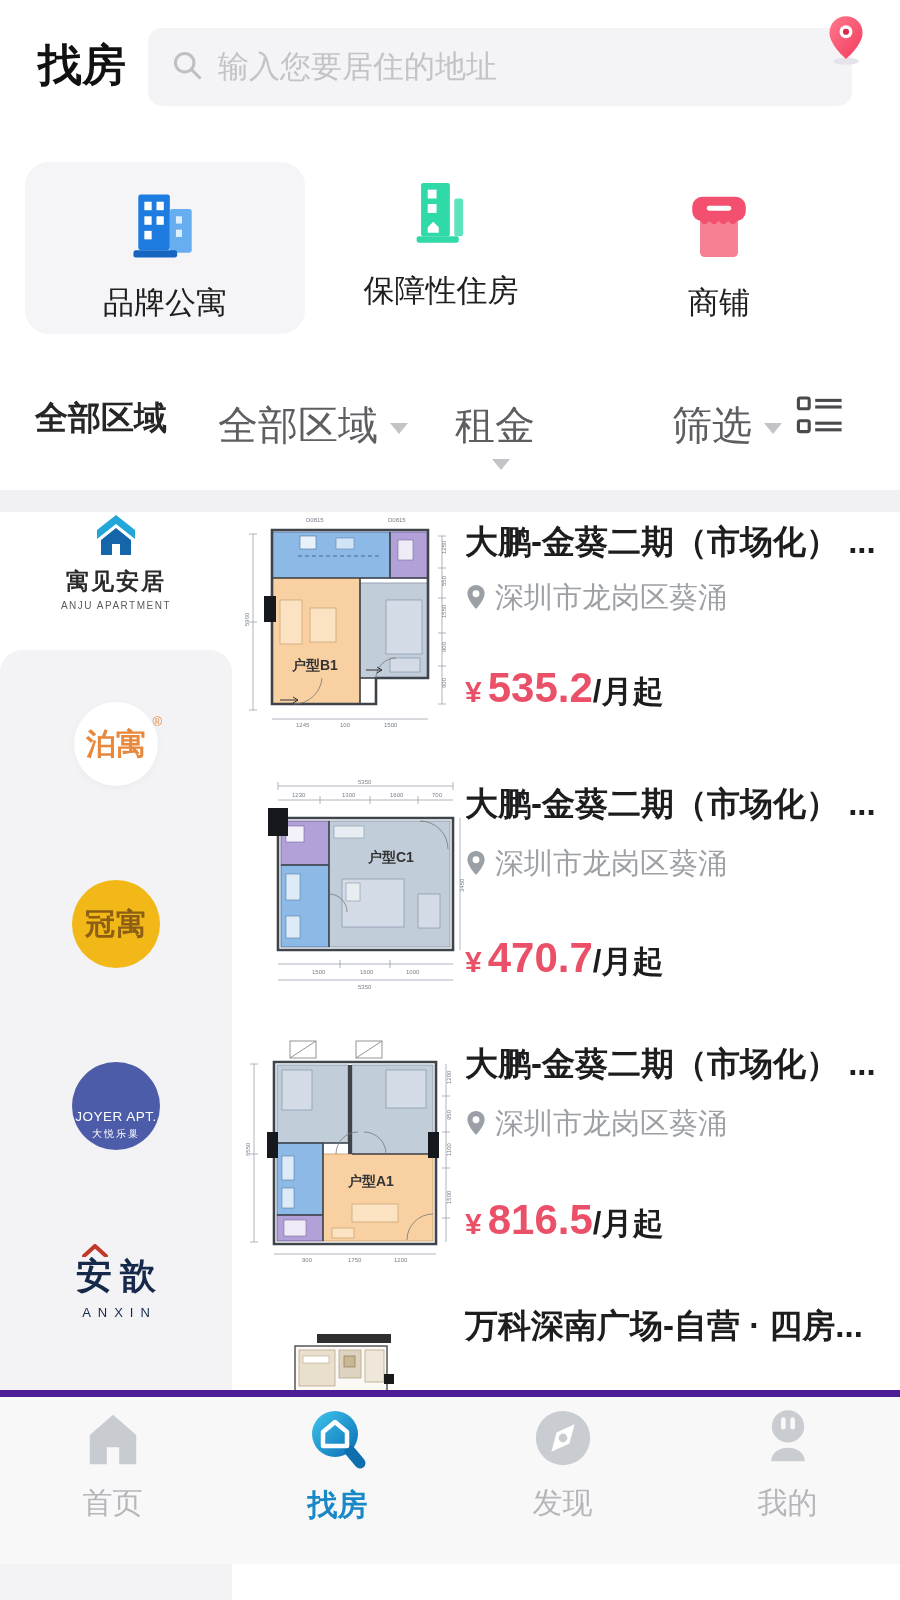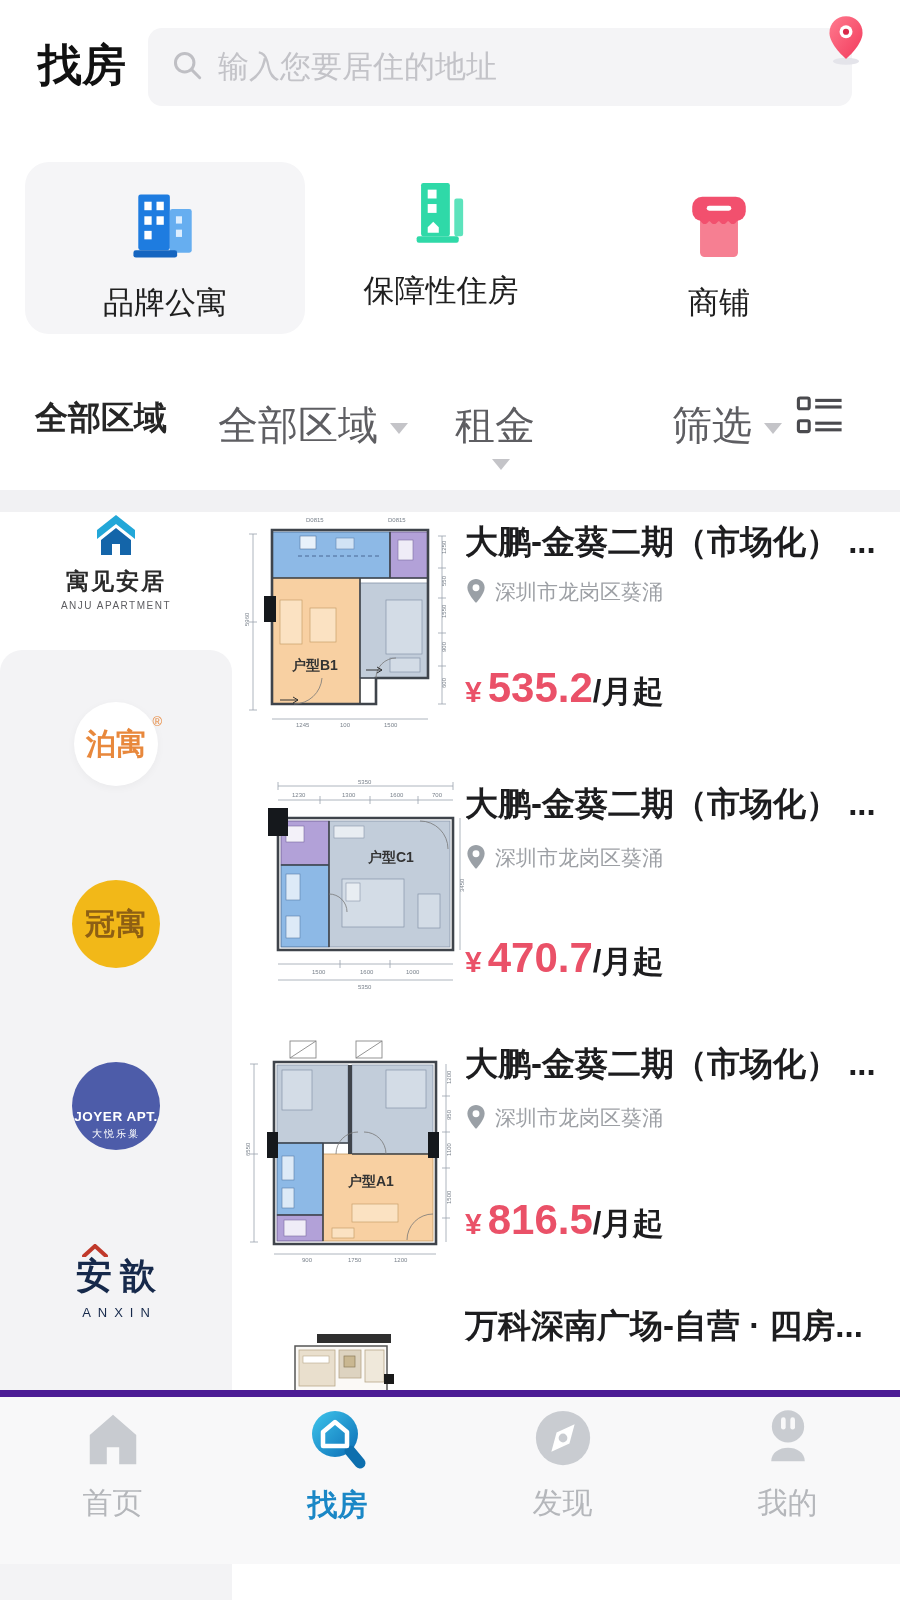--- a/index.html
+++ b/index.html
@@ -36,33 +36,33 @@
   .brand-sel .bsub{margin-top:3px;font-size:10px;letter-spacing:1.5px;color:#5c5c60;}
   .brand-panel{position:absolute;left:0;top:138px;bottom:0;width:232px;background:#f3f3f5;border-radius:22px 22px 0 0;}
   .brand-item{position:absolute;left:0;width:232px;display:flex;justify-content:center;}
   .bi-circle{border-radius:50%;display:flex;flex-direction:column;align-items:center;justify-content:center;}
   .c-boyu{width:84px;height:84px;background:#fff;box-shadow:0 2px 8px rgba(0,0,0,.04);}
   .c-boyu .t{font-size:30px;font-weight:700;color:#e8883c;position:relative;}
   .c-boyu .reg{position:absolute;top:-10px;right:-16px;font-size:13px;color:#e8883c;font-weight:400;}
   .c-guanyu{width:88px;height:88px;background:#f2b818;}
   .c-guanyu .t{font-size:30px;font-weight:700;color:#8d5f14;letter-spacing:1px;}
   .c-joyer{width:88px;height:88px;background:#4d5ca9;}
-  .c-joyer .t{font-size:13.5px;font-weight:700;color:#fff;letter-spacing:.5px;margin-top:37px;}
+  .c-joyer .t{font-size:13.5px;font-weight:400;color:#fff;letter-spacing:.5px;margin-top:37px;}
   .c-joyer .s{margin-top:3px;font-size:10px;color:#fff;letter-spacing:2px;}
   .anxin{display:flex;flex-direction:column;align-items:center;position:relative;}
   .anxin .t{font-size:36px;font-weight:700;color:#16294b;letter-spacing:8px;margin-left:8px;}
   .anxin .s{margin-top:4px;font-size:13px;color:#16294b;letter-spacing:7px;margin-left:7px;}
   .anxin .roof{position:absolute;top:-9px;left:14px;}
   
   .content{position:absolute;left:232px;top:0;width:668px;height:100%;}
   .l-row{position:absolute;left:0;width:668px;height:258px;}
   .plan{position:absolute;}
   .l-title{position:absolute;left:233px;font-size:33px;font-weight:700;color:#1d1d1f;white-space:nowrap;}
   .l-loc{position:absolute;left:233px;display:flex;align-items:center;}
-  .l-loc .ltext{margin-left:8px;font-size:21px;color:#9da0a5;}
+  .l-loc .ltext{margin-left:8px;font-size:29px;color:#9da0a5;}
   .l-price{position:absolute;left:233px;display:flex;align-items:baseline;}
   .l-price .cur{font-size:30px;font-weight:700;color:#ea5168;margin-right:6px;}
   .l-price .val{font-size:42px;font-weight:700;color:#ea5168;}
   .l-price .unit{font-size:31px;font-weight:700;color:#1d1d1f;text-align:center;}
   .dim{font-size:6px;fill:#7a828c;}
   .plabel{font-size:14px;font-weight:700;fill:#333;}
   
   .tabbar{position:absolute;top:1390px;left:0;width:900px;height:167px;background:#f8f8f9;border-top:7px solid #4c1d95;display:flex;z-index:10;}
   .tab{flex:1 1 0;display:flex;flex-direction:column;align-items:center;padding-top:10px;}
   .tab .tlabel{margin-top:10px;font-size:30px;color:#b5b7bb;}

